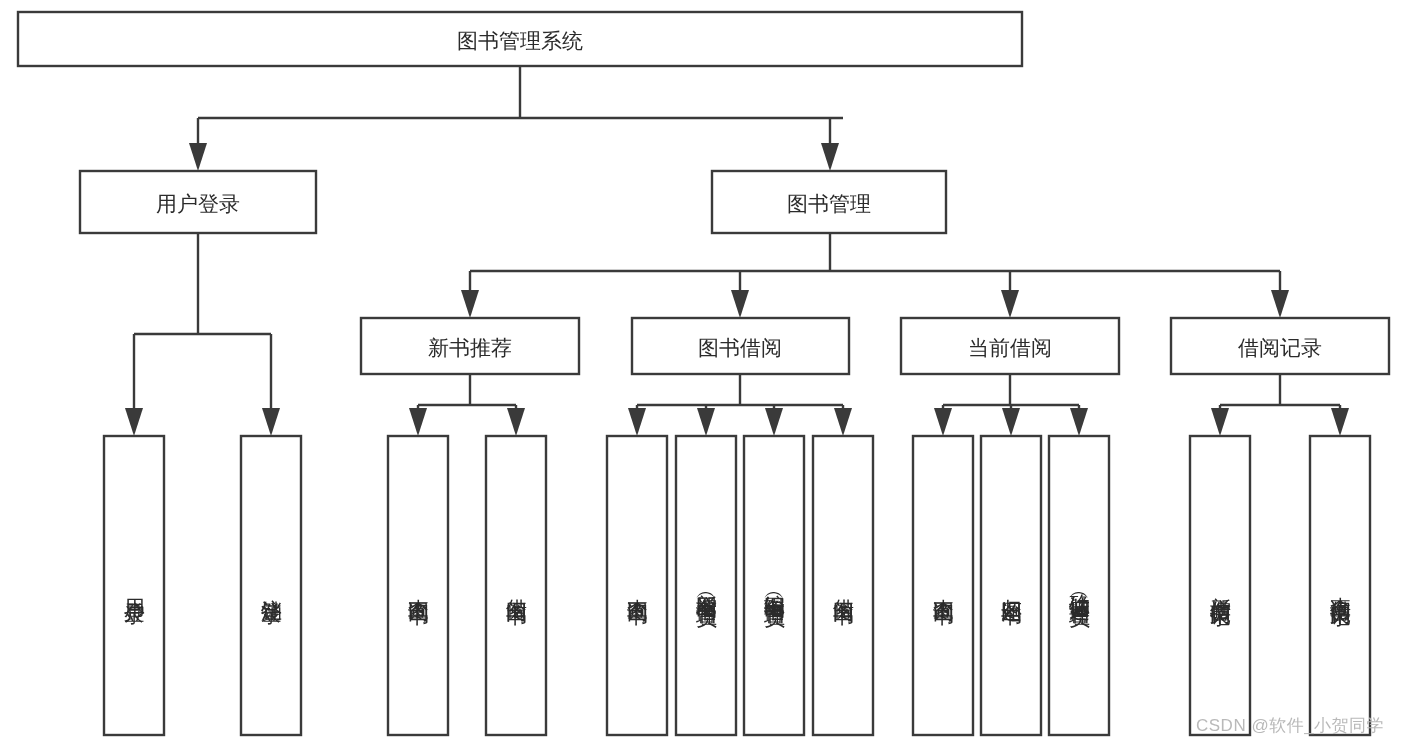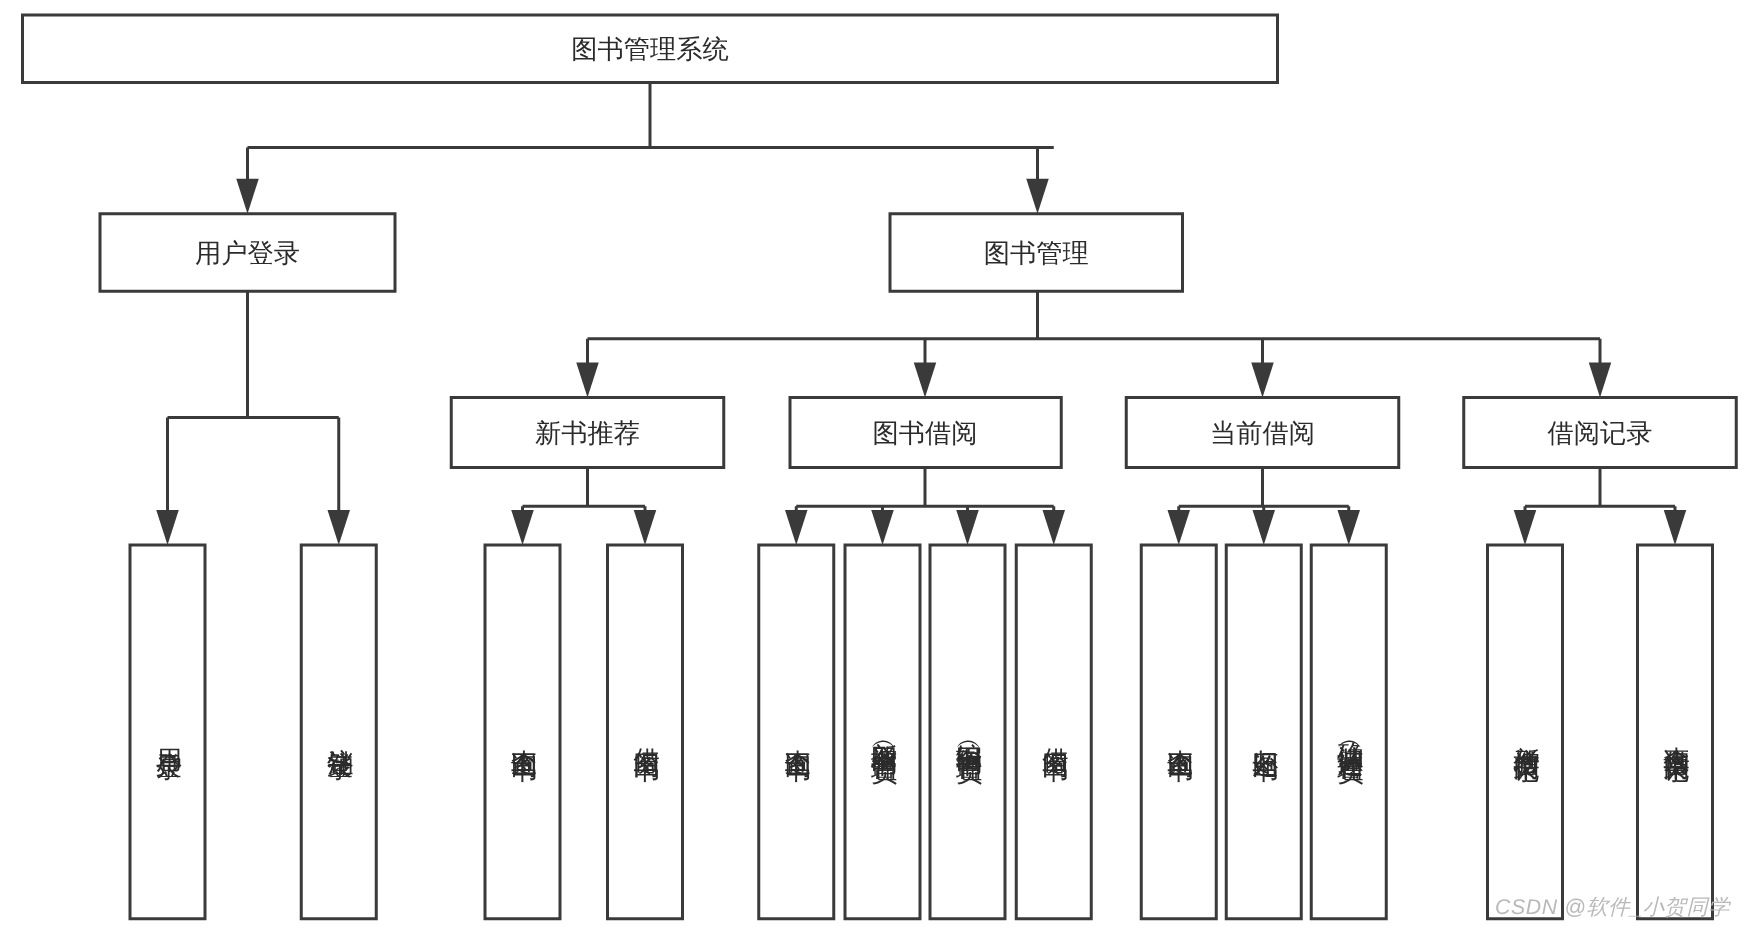--- a/index.html
+++ b/index.html
@@ -223,15 +223,15 @@
   <div class="node-label-v" style="left:913px; top:436px; width:60px; height:299px;">查询图书</div>
 
   <div class="node-label-v" style="left:981px; top:436px; width:60px; height:299px;">归还图书</div>
 
   <div class="node-label-v" style="left:1049px; top:436px; width:60px; height:299px;">确认归还（管理员）</div>
 
   <div class="node-label-v" style="left:1190px; top:436px; width:60px; height:299px;">新增借阅记录</div>
 
   <div class="node-label-v" style="left:1310px; top:436px; width:60px; height:299px;">查询借阅记录</div>
 
-  <div class="watermark" style="left:1196px; top:714px;font-style:italic;">CSDN @软件_小贺同学</div>
+  <div class="watermark" style="left:1196px; top:714px;">CSDN @软件_小贺同学</div>
 
 </div>
 
 </body></html>

